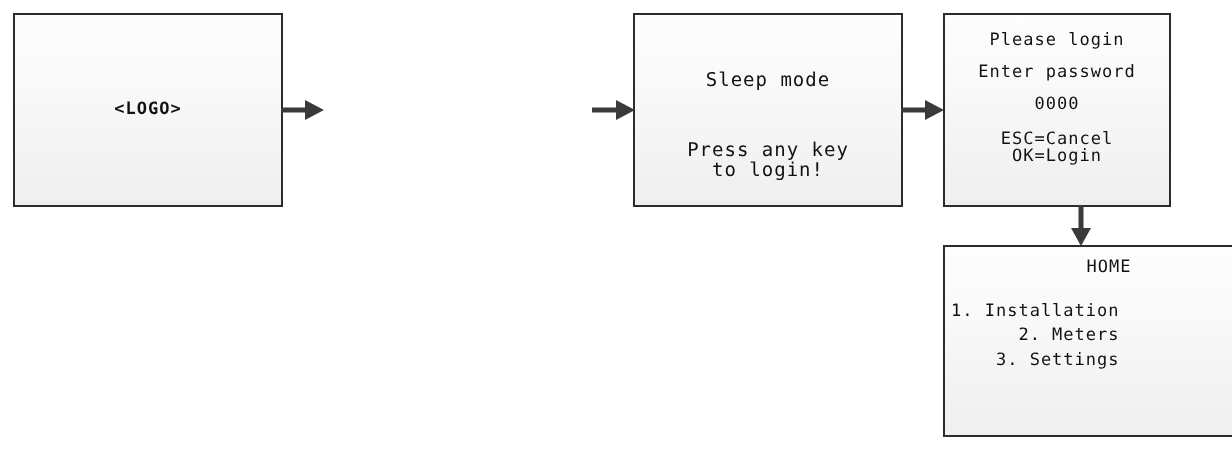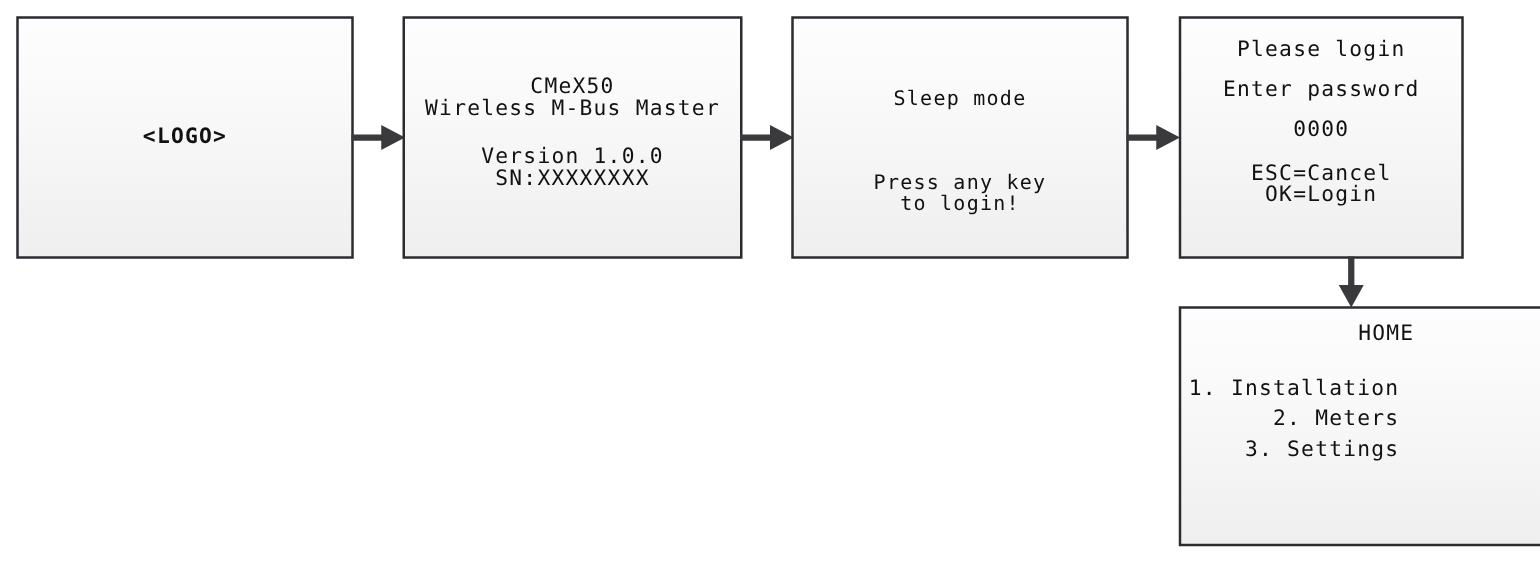--- a/index.html
+++ b/index.html
@@ -55,21 +55,21 @@
 
   
   #panel-boot { left: 322px; top: 13px; width: 272px; height: 194px; }
   #panel-boot .lcd-inner { justify-content: flex-start; padding-top: 46px; }
   #panel-boot .line { font-size: 17px; }
   #panel-boot .gap { height: 20px; }
 
   
   #panel-sleep { left: 633px; top: 13px; width: 270px; height: 194px; }
   #panel-sleep .lcd-inner { justify-content: flex-start; padding-top: 56px; }
-  #panel-sleep .line { font-size: 16px; }
+  #panel-sleep .line { font-size: 19px; }
   #panel-sleep .gap { height: 50px; }
 
   
   #panel-login { left: 943px; top: 13px; width: 228px; height: 194px; }
   #panel-login .lcd-inner { justify-content: flex-start; padding-top: 17px; }
   #panel-login .line { font-size: 17px; }
   #panel-login .gap-s { height: 14px; }
   #panel-login .gap-m { height: 17px; }
 
   
@@ -99,29 +99,20 @@
     <div class="lcd-inner">
       <div class="line">&lt;LOGO&gt;</div>
     </div>
   </div>
 
   <svg class="arrow" style="left:281px; top:95px;" width="44" height="30" viewBox="0 0 44 30">
     <line x1="0" y1="15" x2="27" y2="15" stroke="#3a3a3d" stroke-width="5"></line>
     <polygon points="24,5 43,15 24,25" fill="#3a3a3d"></polygon>
   </svg>
 
-  <div class="lcd" id="panel-boot">
-    <div class="lcd-inner">
-      <div class="line">CMeX50</div>
-      <div class="line">Wireless M-Bus Master</div>
-      <div class="gap"></div>
-      <div class="line">Version 1.0.0</div>
-      <div class="line">SN:XXXXXXXX</div>
-    </div>
-  </div>
 
   <svg class="arrow" style="left:592px; top:95px;" width="44" height="30" viewBox="0 0 44 30">
     <line x1="0" y1="15" x2="27" y2="15" stroke="#3a3a3d" stroke-width="5"></line>
     <polygon points="24,5 43,15 24,25" fill="#3a3a3d"></polygon>
   </svg>
 
   <div class="lcd" id="panel-sleep">
     <div class="lcd-inner">
       <div class="line">Sleep mode</div>
       <div class="gap"></div>

